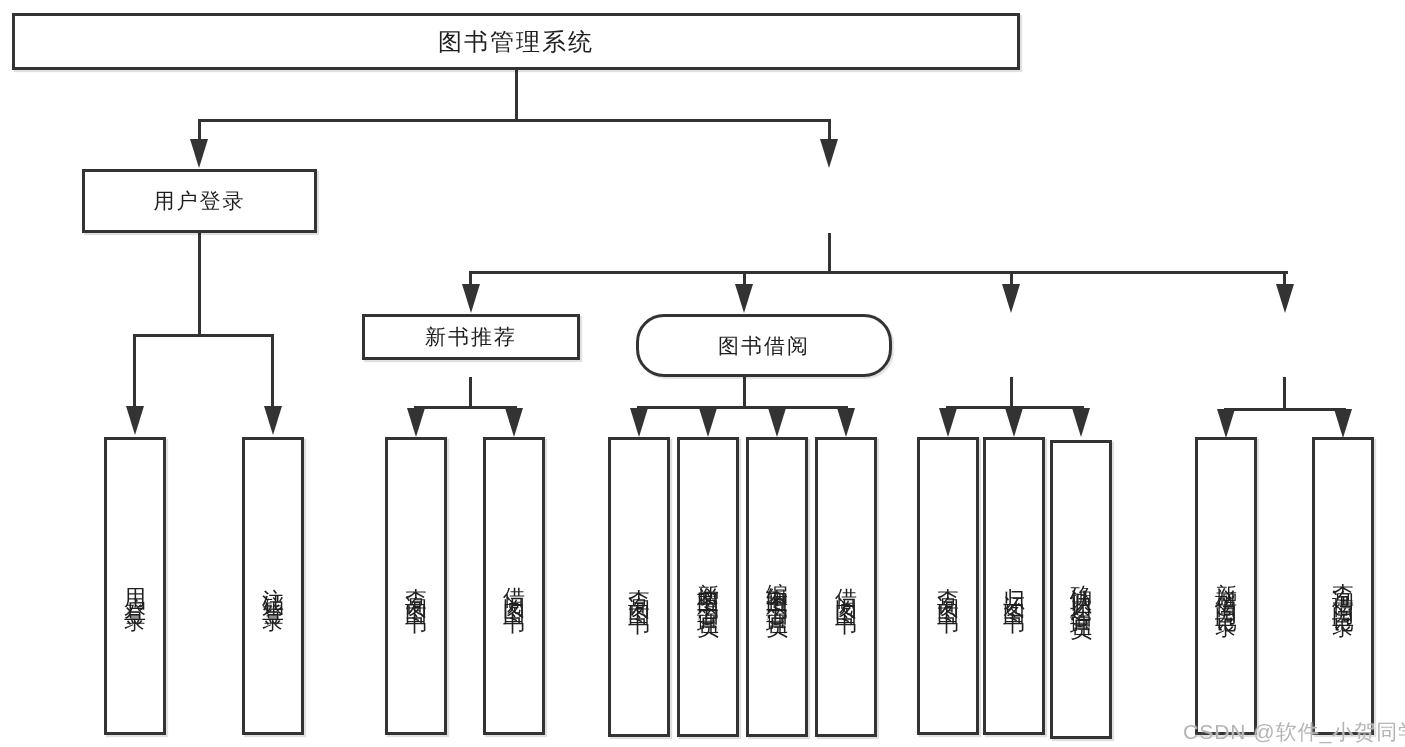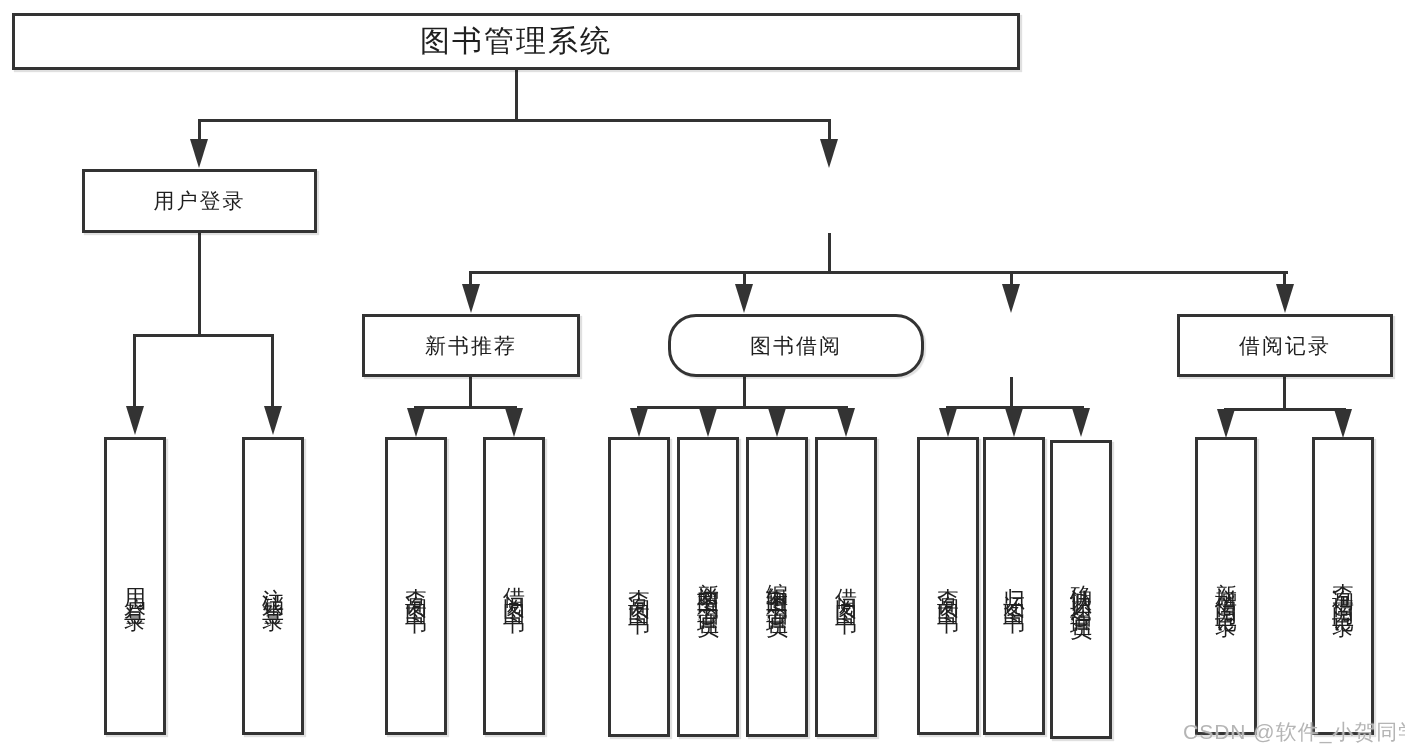--- a/index.html
+++ b/index.html
@@ -58,21 +58,21 @@
     letter-spacing:1px;
     z-index:5;
     white-space:nowrap;
   }
 </style>
 </head>
 <body>
 
 <div id="canvas">
 
-  <div class="hbox" style="left:12px;top:13px;width:1008px;height:57px;font-size:30px;">图书管理系统</div>
+  <div class="hbox" style="left:12px;top:13px;width:1008px;height:57px;font-size:24px;">图书管理系统</div>
 
   <div class="vl" style="left:515px;top:70px;height:51px;"></div>
   <div class="hl" style="left:198px;top:119px;width:633px;"></div>
   <div class="vl" style="left:198px;top:119px;height:22px;"></div>
   <div class="vl" style="left:828px;top:119px;height:22px;"></div>
   <div class="arr" style="left:190px;top:139px;"></div>
   <div class="arr" style="left:820px;top:139px;"></div>
 
   <div class="hbox" style="left:82px;top:169px;width:235px;height:64px;">用户登录</div>
 
@@ -87,23 +87,22 @@
   <div class="hl" style="left:470px;top:271px;width:818px;"></div>
   <div class="vl" style="left:469px;top:271px;height:13px;"></div>
   <div class="vl" style="left:743px;top:271px;height:13px;"></div>
   <div class="vl" style="left:1010px;top:271px;height:13px;"></div>
   <div class="vl" style="left:1283px;top:271px;height:13px;"></div>
   <div class="arr" style="left:462px;top:284px;"></div>
   <div class="arr" style="left:735px;top:284px;"></div>
   <div class="arr" style="left:1002px;top:284px;"></div>
   <div class="arr" style="left:1276px;top:284px;"></div>
 
-  <div class="hbox" style="left:362px;top:314px;width:218px;height:63px;">新书推荐</div>
-  <div class="hbox" style="left:668px;top:314px;width:256px;height:63px;border-radius:28px;">图书借阅</div>
-  <div class="hbox" style="left:1177px;top:314px;width:216px;height:63px;">借阅记录</div>
+  <div class="hbox" style="left:362px;top:314px;width:218px;height:46px;">新书推荐</div>
+  <div class="hbox" style="left:636px;top:314px;width:256px;height:63px;border-radius:28px;">图书借阅</div>
 
   <div class="vl" style="left:469px;top:377px;height:31px;"></div>
   <div class="hl" style="left:414px;top:406px;width:103px;"></div>
   <div class="arr" style="left:407px;top:408px;"></div>
   <div class="arr" style="left:505px;top:408px;"></div>
 
   <div class="vl" style="left:743px;top:377px;height:31px;"></div>
   <div class="hl" style="left:637px;top:406px;width:211px;"></div>
   <div class="arr" style="left:630px;top:408px;"></div>
   <div class="arr" style="left:699px;top:408px;"></div>

